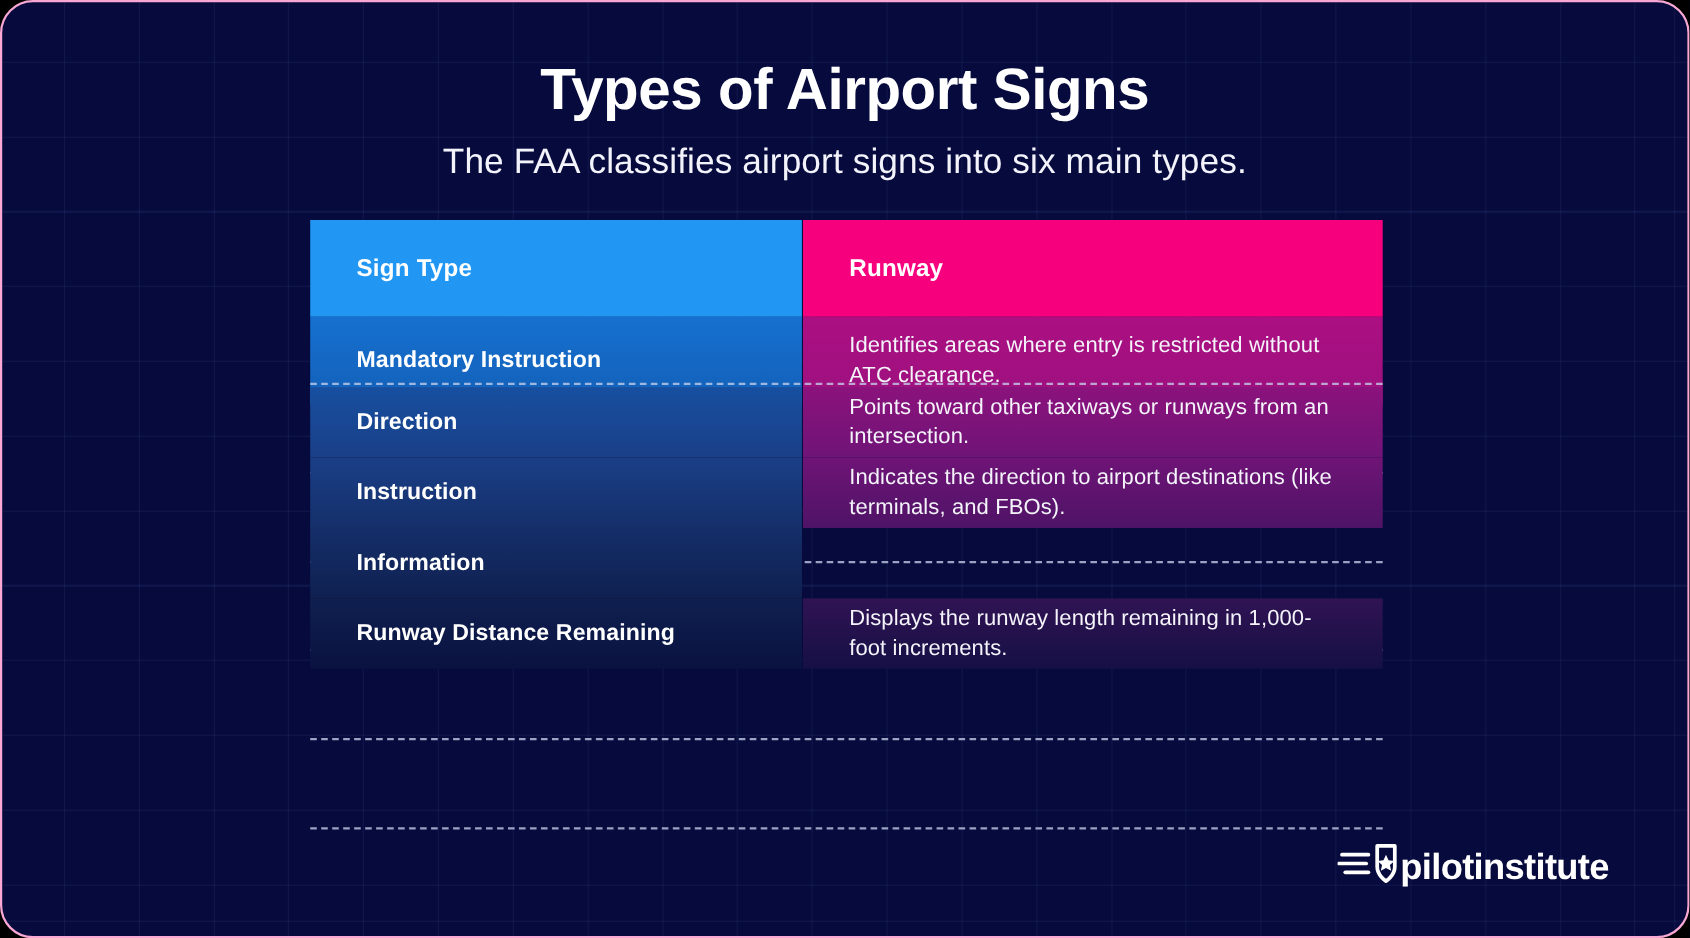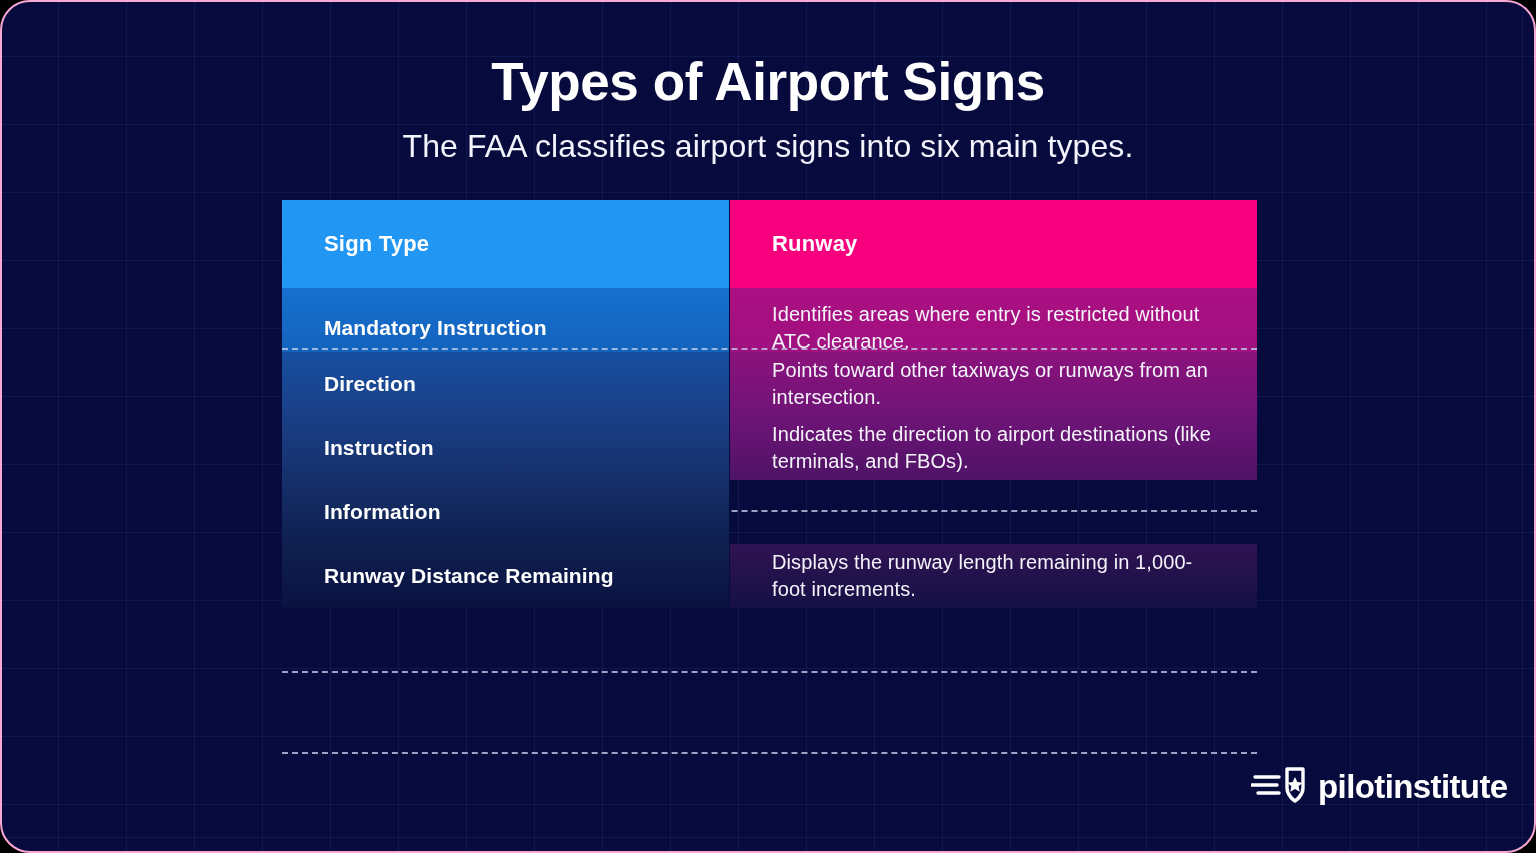--- a/index.html
+++ b/index.html
@@ -129,22 +129,21 @@
     border-top: 2px dashed rgba(196,206,235,0.78);
   }
 
   
   #brand-logo {
     position: absolute;
     left: 1214px;
     top: 762px;
     display: flex;
     align-items: center;
-    gap: 11px;
-    padding-left: 35px;
+    gap: 1px;
   }
   #brand-wordmark {
     font-size: 33px;
     font-weight: 700;
     color: #ffffff;
     letter-spacing: -0.6px;
   }
 </style>
 </head>
 <body>

